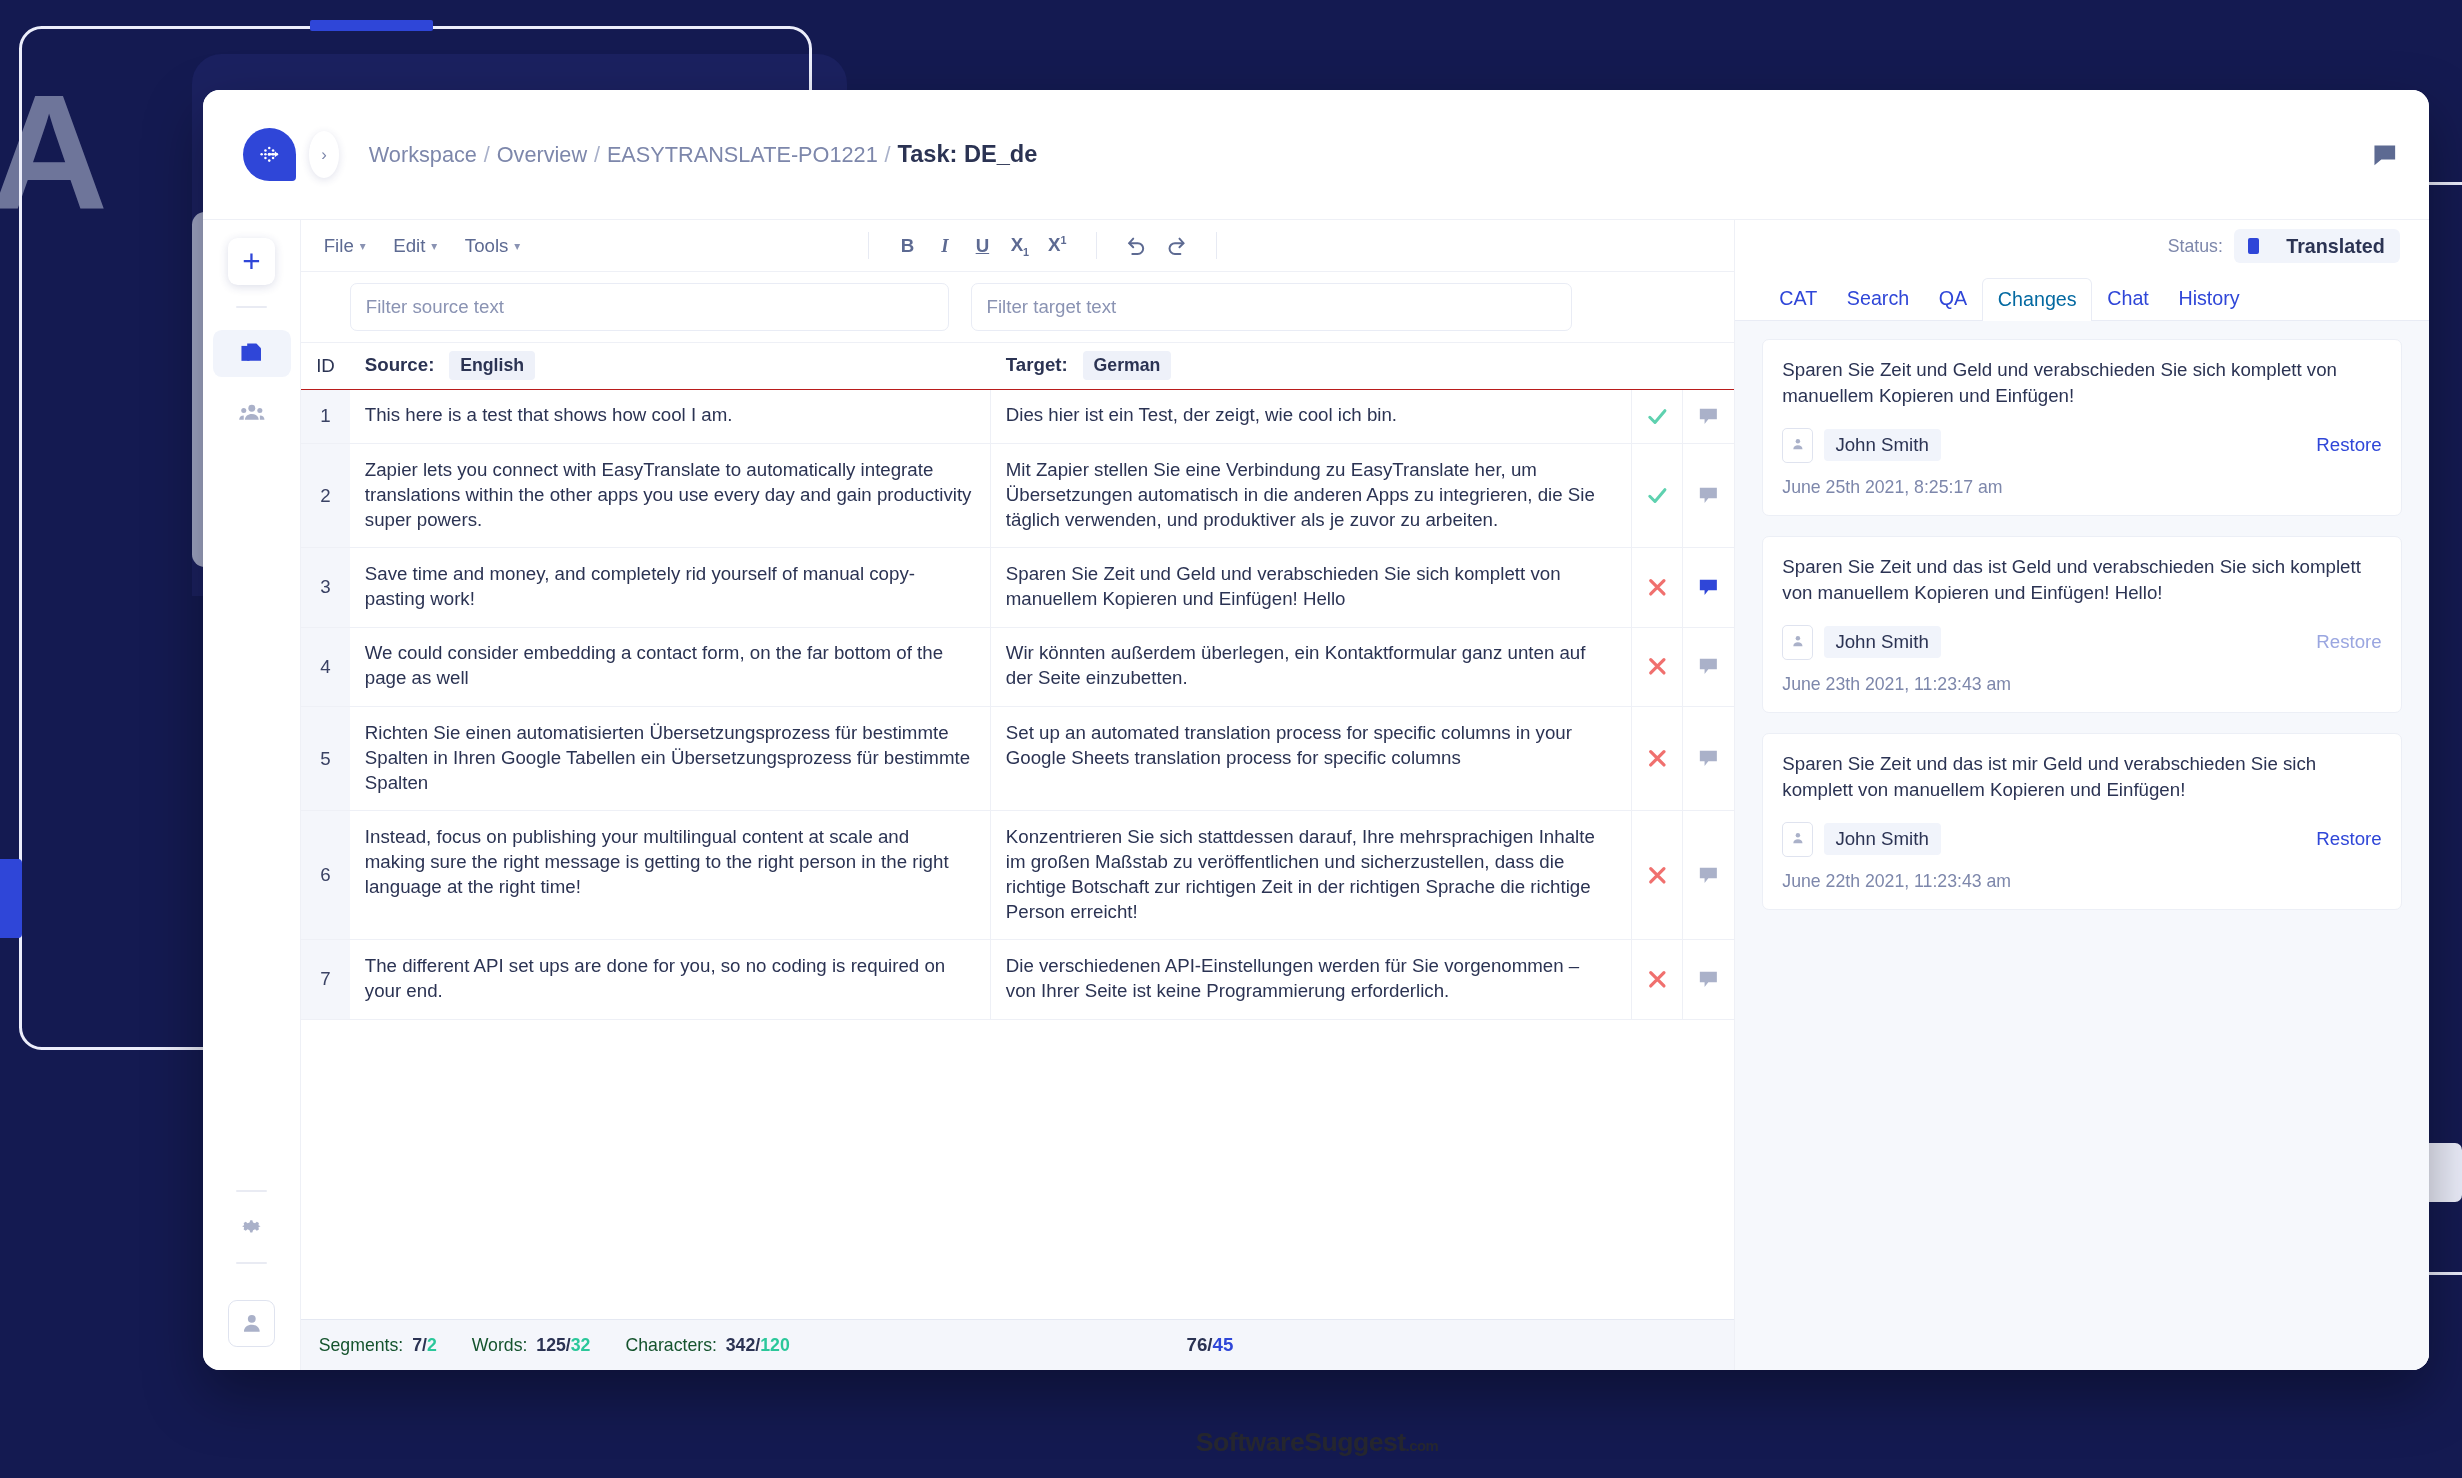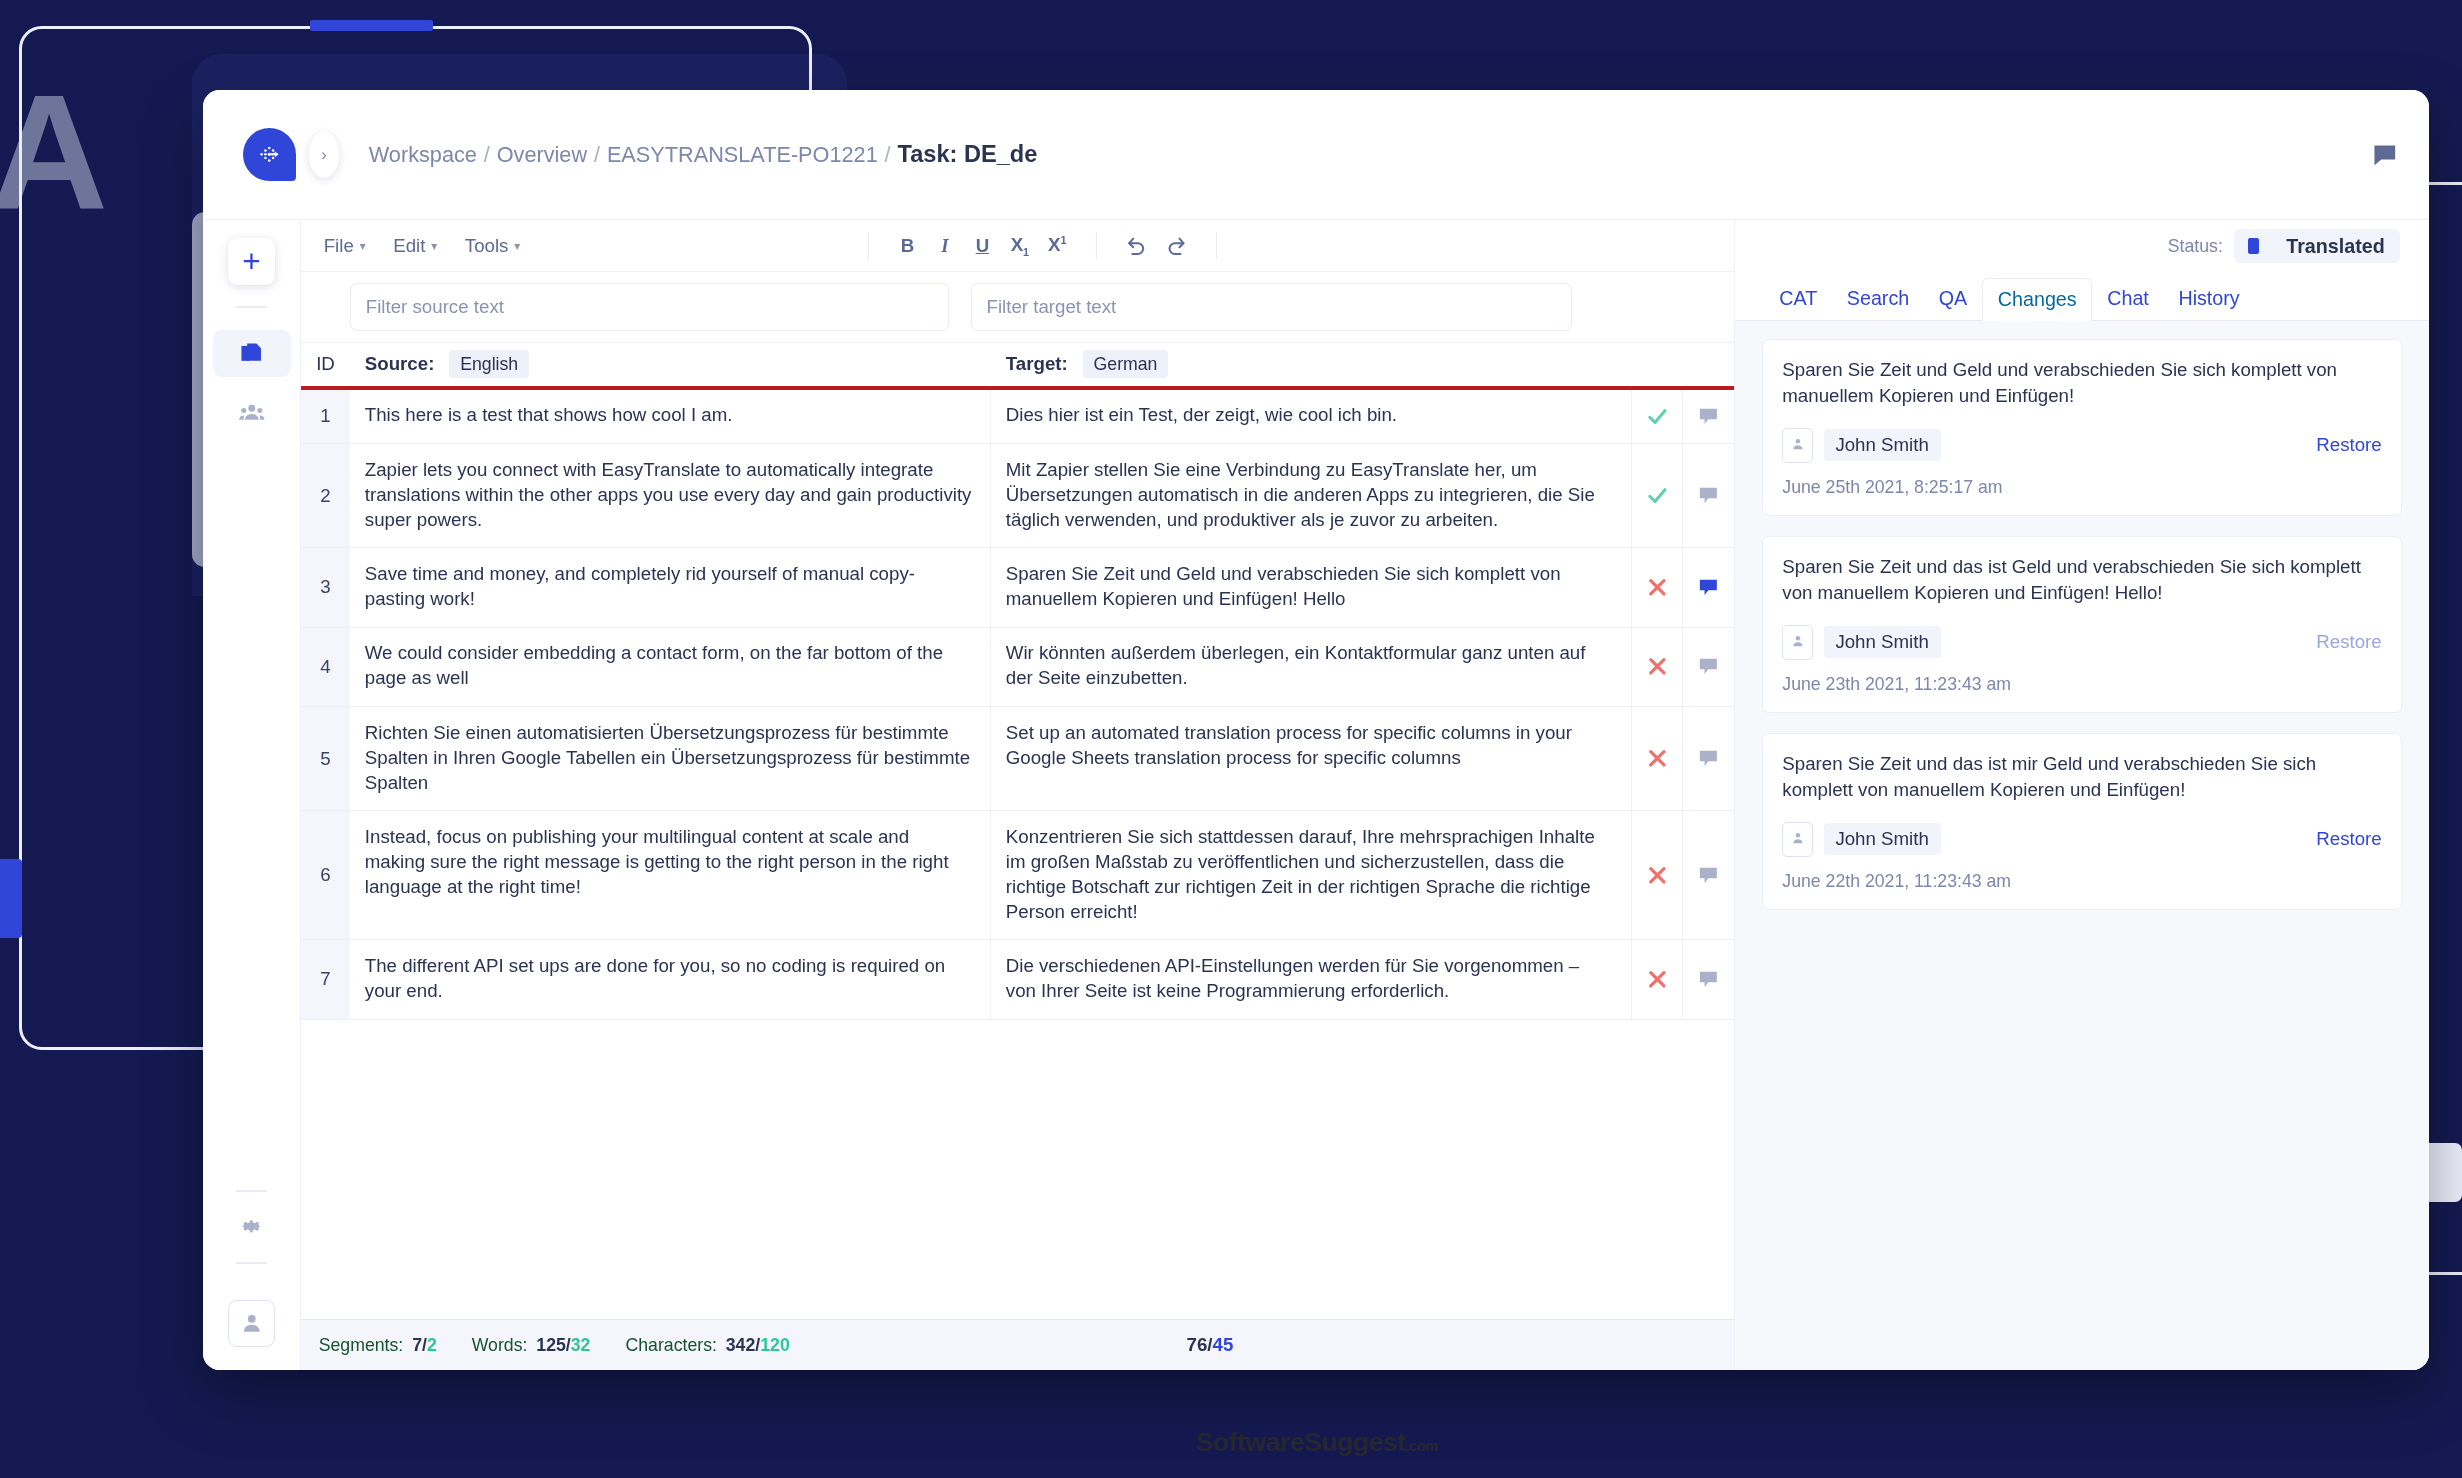--- a/index.html
+++ b/index.html
@@ -150,32 +150,32 @@
   .filter-input {
     height: 48px; border: 1.5px solid #e9ecf5; border-radius: 6.9px;
     display: flex; align-items: center; padding: 0 14.8px;
     font-size: 18.7px; color: #8a93b3; background: #fff;
   }
   .filter-src { width: 599px; margin-left: 49px; }
   .filter-tgt { width: 601px; margin-left: 21.7px; }
 
   .tbl-head {
     display: flex; align-items: center; height: 47px;
-    border-bottom: 4px solid #b91c1c; background: #fff;
+    border-bottom: 1px solid #b91c1c; background: #fff;
     font-size: 18.7px; color: #2b3353;
   }
   .col-id { width: 49px; flex: 0 0 49px; text-align: center; color: #2b3353; font-weight: 400; }
   .col-src { flex: 1 1 0; min-width: 0; padding-left: 14.8px; }
   .col-tgt { flex: 1 1 0; min-width: 0; padding-left: 14.8px; }
   .col-st { width: 51px; flex: 0 0 51px; }
   .col-cm { width: 51px; flex: 0 0 51px; }
   .lang-label { font-weight: 700; margin-right: 9.8px; }
   .lang-chip {
     background: #eef1f9; border-radius: 3.9px; padding: 3.9px 10.8px;
-    font-size: 17.7px; color: #2b3353; display: inline-block;
+    font-size: 17.7px; color: #2b3353; display: inline-block; font-weight: bold;
   }
 
   .rows { flex: 1; overflow: hidden; background: #fff; }
   .row { display: flex; border-bottom: 1px solid #eef0f6; min-height: 47px; }
   .cell-id {
     width: 49px; flex: 0 0 49px; background: #f4f6fb;
     display: flex; align-items: center; justify-content: center;
     font-size: 18.7px; color: #3a4264;
   }
   .cell-text {

